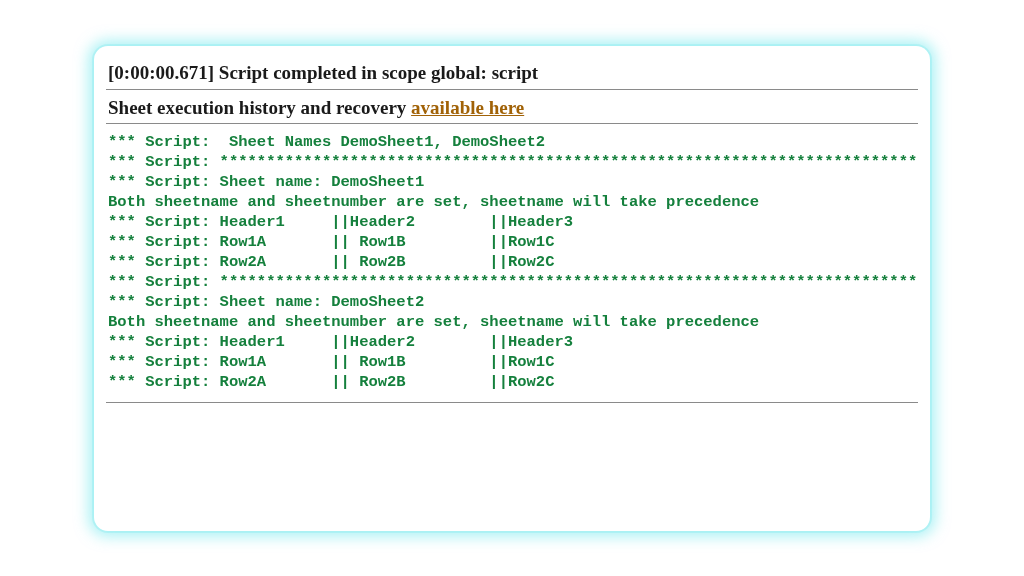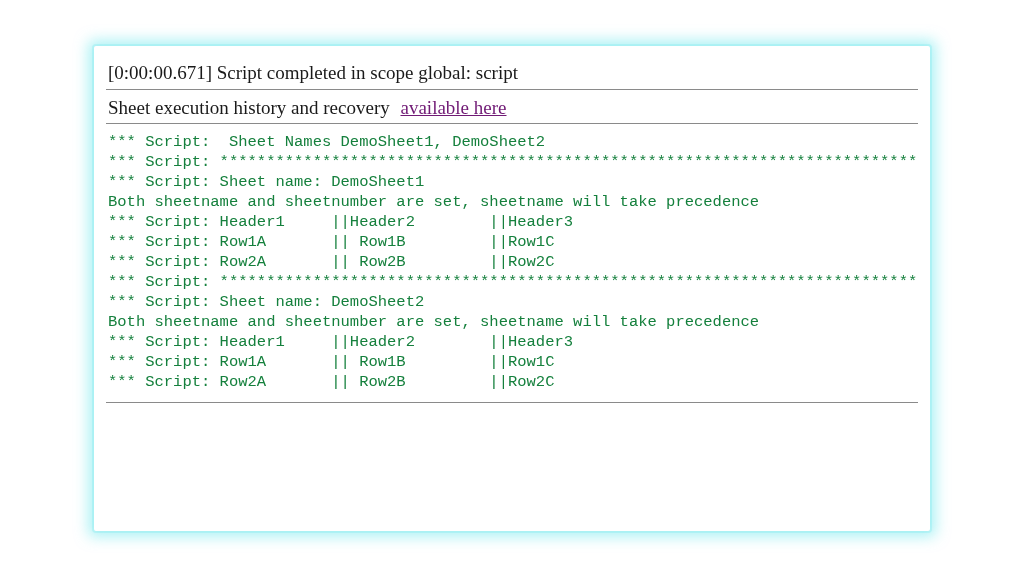--- a/index.html
+++ b/index.html
@@ -13,44 +13,44 @@
       justify-content: center;
       font-family: "Times New Roman", Times, serif;
     }
     .frame {
       width: 836px;
       height: 485px;
       background: #ffffff;
       box-shadow:
         0 0 0 2px rgba(109, 231, 236, 0.25),
         0 0 14px 6px rgba(109, 231, 236, 0.55);
-      border-radius: 2px;
+      border-radius: 14px;
       padding: 14px 12px 0 12px;
       overflow: hidden;
+      font-weight: bold;
     }
     .title {
       font-size: 19px;
       color: #1a1a1a;
       line-height: 1.35;
       margin: 0 0 2px 2px;
     }
     hr.rule {
       border: none;
       border-top: 1px solid #8a8a8a;
       margin: 4px 0 7px 0;
     }
     .history {
       font-size: 19px;
       color: #1a1a1a;
       margin: 0 0 2px 2px;
     }
     .history a {
-      color: #701a75;
+      color: #a16207;
       text-decoration: underline;
-      margin-left: 6px;
     }
     .log {
       font-family: "Courier New", Courier, monospace;
       font-size: 15.5px;
       line-height: 20px;
       color: #15803d;
       white-space: pre;
       margin: 8px 0 0 2px;
       overflow: hidden;
     }

